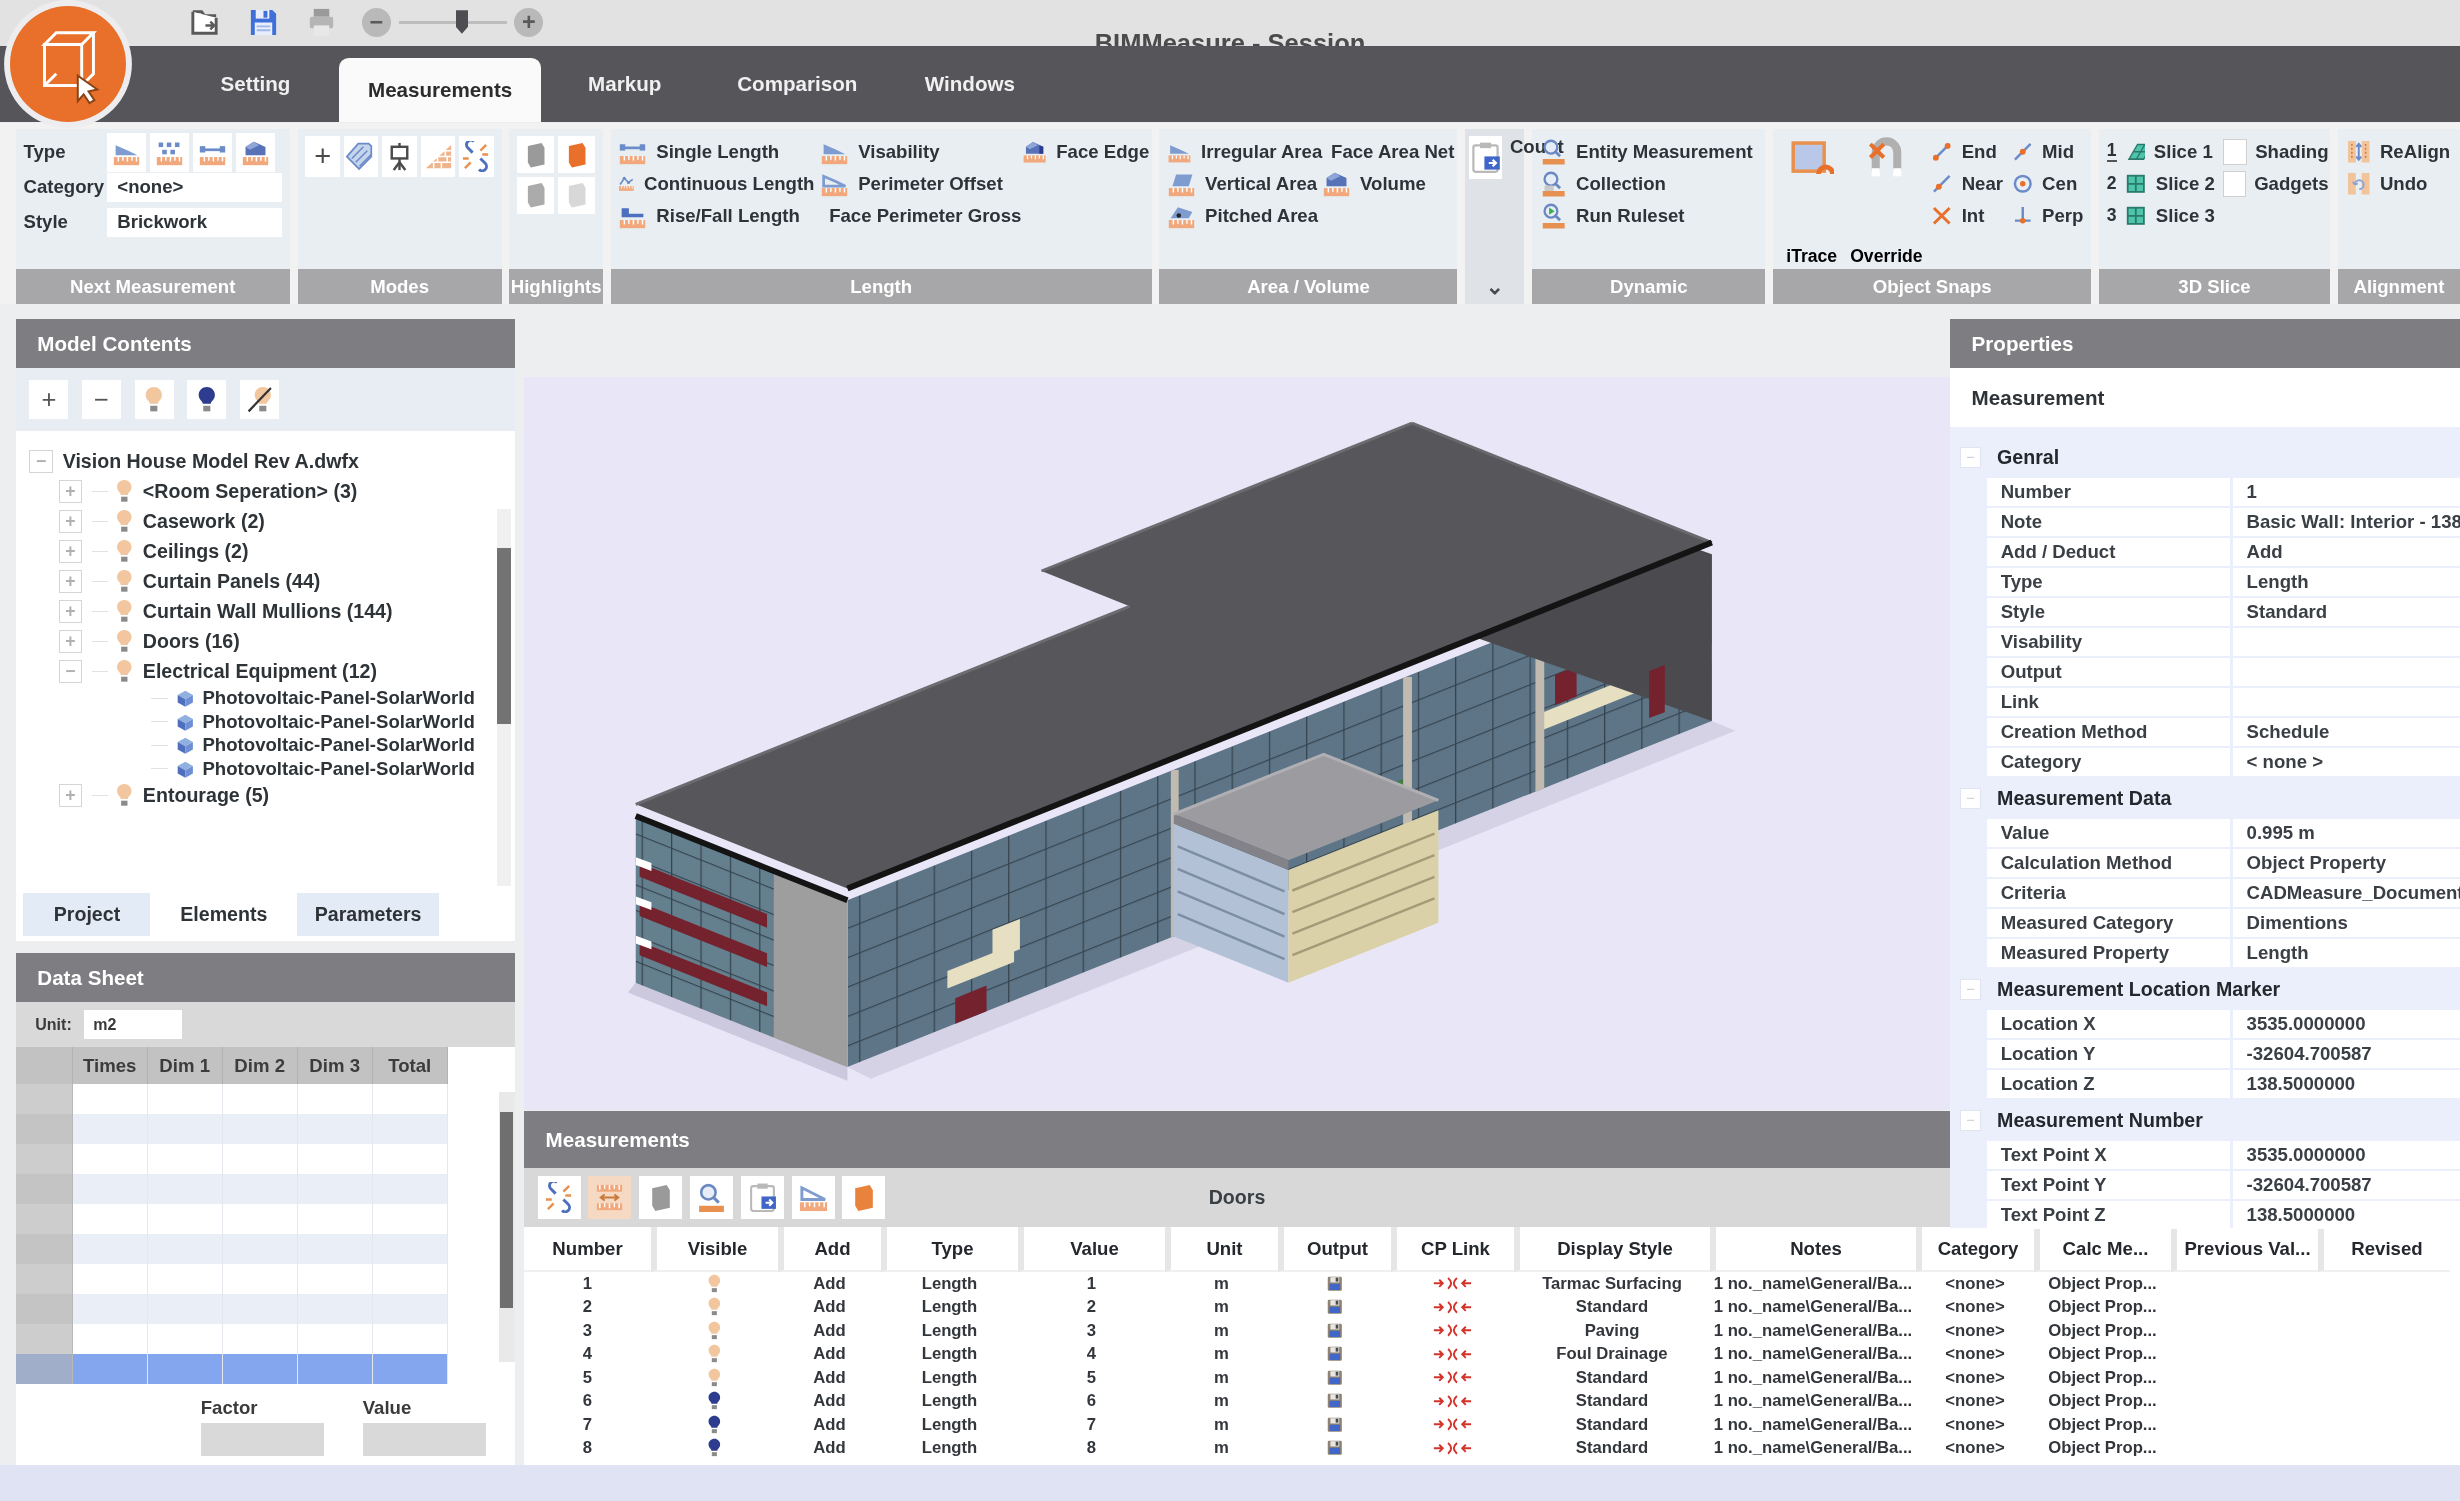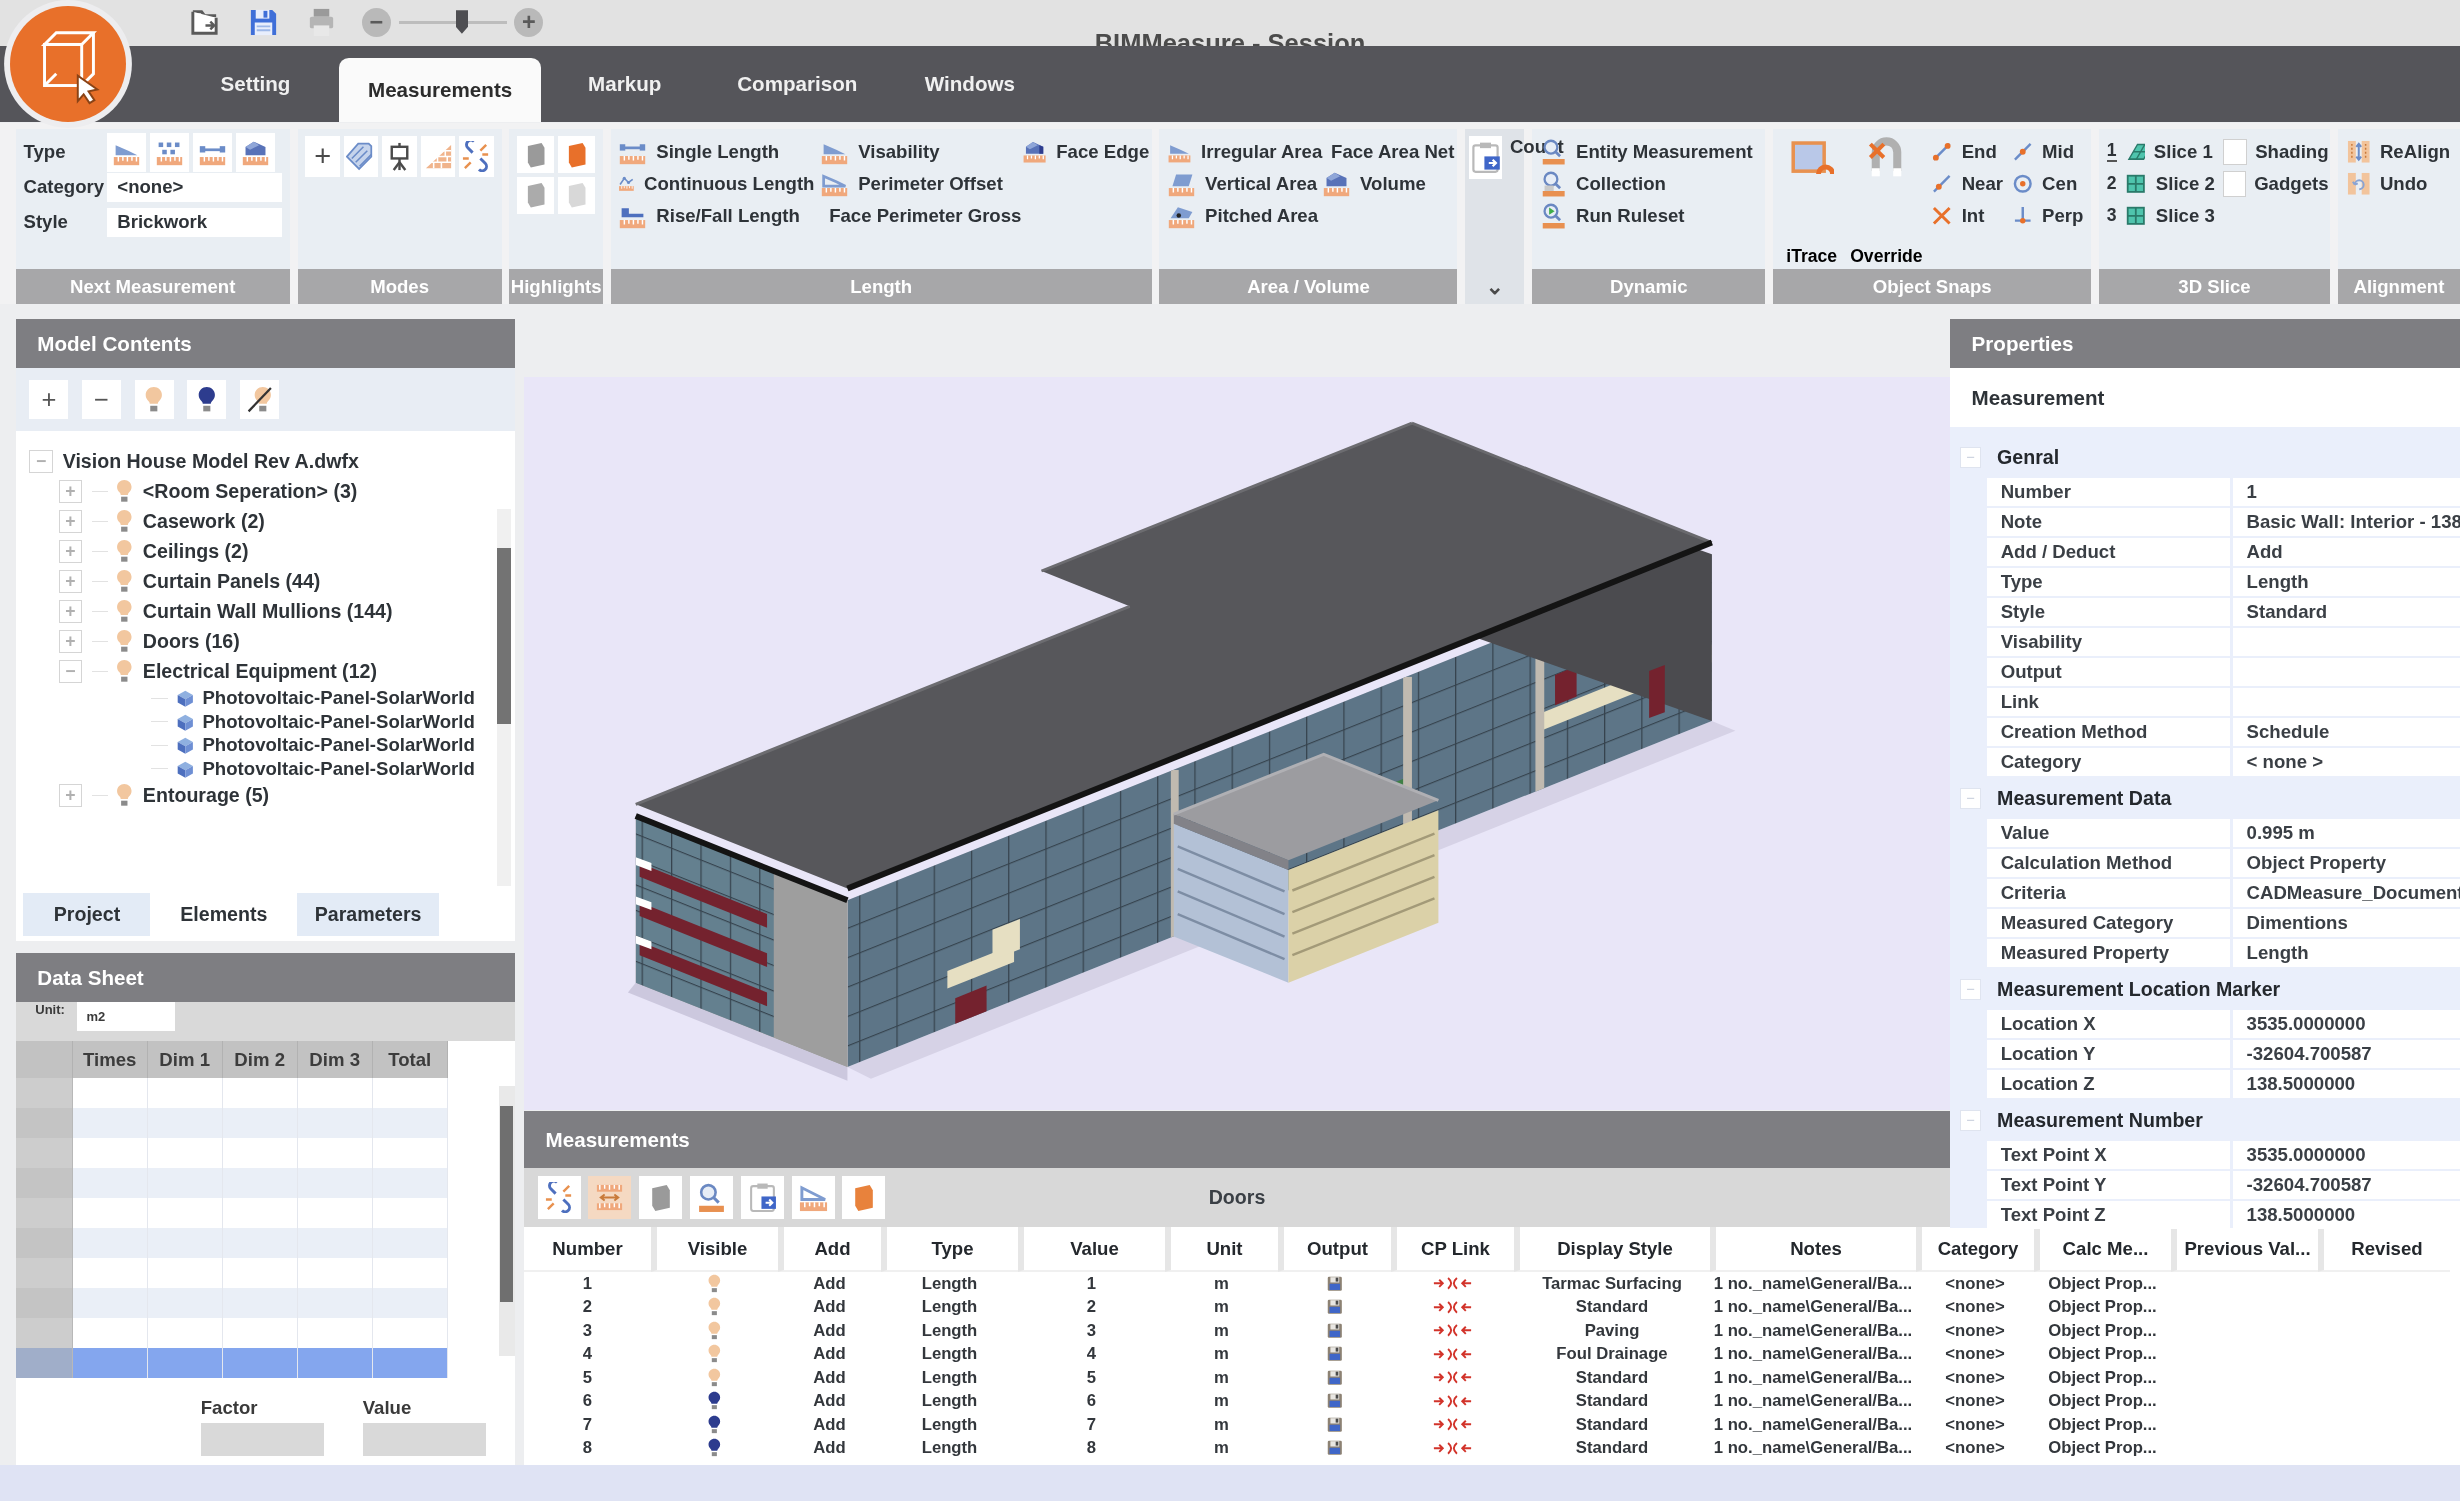--- a/index.html
+++ b/index.html
@@ -49,21 +49,21 @@
   .trow{display:flex;align-items:center;height:30px;font-size:19.6px;font-weight:bold;color:#2e3338;white-space:nowrap;}
   .texp{width:23.5px;height:23.5px;border:1px solid #d5d5d5;background:#fff;color:#b0b0b0;font-size:17.6px;display:flex;align-items:center;justify-content:center;margin-right:9.8px;flex-shrink:0;}
   .tree-scroll{position:absolute;right:3.9px;top:78px;width:13.7px;height:412px;background:#f0f0f0;}
   .tree-thumb{position:absolute;left:0;top:39px;width:13.7px;height:176px;background:#737373;}
   .mc-tabs{height:57px;display:flex;align-items:center;gap:9.8px;padding-left:7.8px;flex-shrink:0;background:#fff;}
   .mctab{min-width:127px;height:43px;display:flex;align-items:center;justify-content:center;font-size:19.6px;font-weight:bold;color:#2e3338;background:#e3ebf6;padding:0 17.6px;}
   .mctab.plain{background:transparent;}
 
   
   .panel-ds{position:absolute;left:15.7px;top:953px;width:499px;height:513px;background:#fff;display:flex;flex-direction:column;}
-  .ds-unit{height:39px;background:#d9d9d9;display:flex;align-items:flex-start;gap:11.8px;padding-left:19.6px;font-size:13px;font-weight:bold;color:#3a3a3a;flex-shrink:0;}
+  .ds-unit{height:45px;background:#d9d9d9;display:flex;align-items:center;gap:11.8px;padding-left:19.6px;font-size:16px;font-weight:bold;color:#3a3a3a;flex-shrink:0;}
   .ds-unitfield{width:98px;height:29px;background:#fff;display:flex;align-items:center;padding-left:9.8px;}
   .ds-grid{flex:1;position:relative;}
   .ds-table{display:grid;grid-template-columns:57px 75px 75px 75px 75px 75px;}
   .ds-th{height:37px;background:#c2c2c2;font-size:18.6px;font-weight:bold;color:#3c3c3c;display:flex;align-items:center;justify-content:center;border-right:1px solid #b2b2b2;}
   .ds-cell{height:30px;border-right:1px solid #e4e7ee;}
   .ds-rowhead{background:#c9c9c9;border-right:1px solid #b8b8b8;}
   .ds-r-even .ds-cell{background:#fff;} .ds-r-even .ds-rowhead{background:#cdcdcd;}
   .ds-r-odd .ds-cell{background:#eaeff7;} .ds-r-odd .ds-rowhead{background:#c4c4c4;}
   .ds-r-sel .ds-cell{background:#84a6ee;} .ds-r-sel .ds-rowhead{background:#a0aec9;}
   .ds-scroll{position:absolute;right:0px;top:45px;width:15.7px;height:270px;background:#e9e9e9;}

